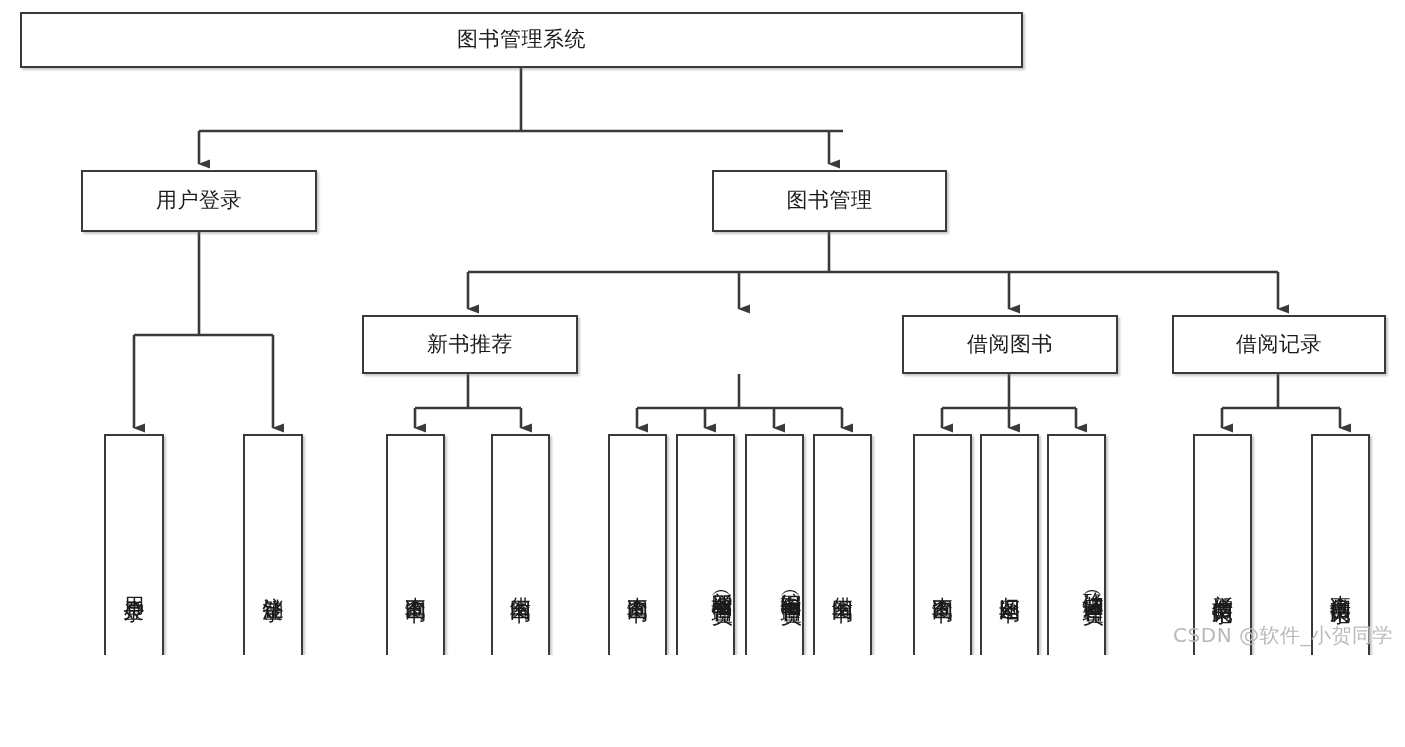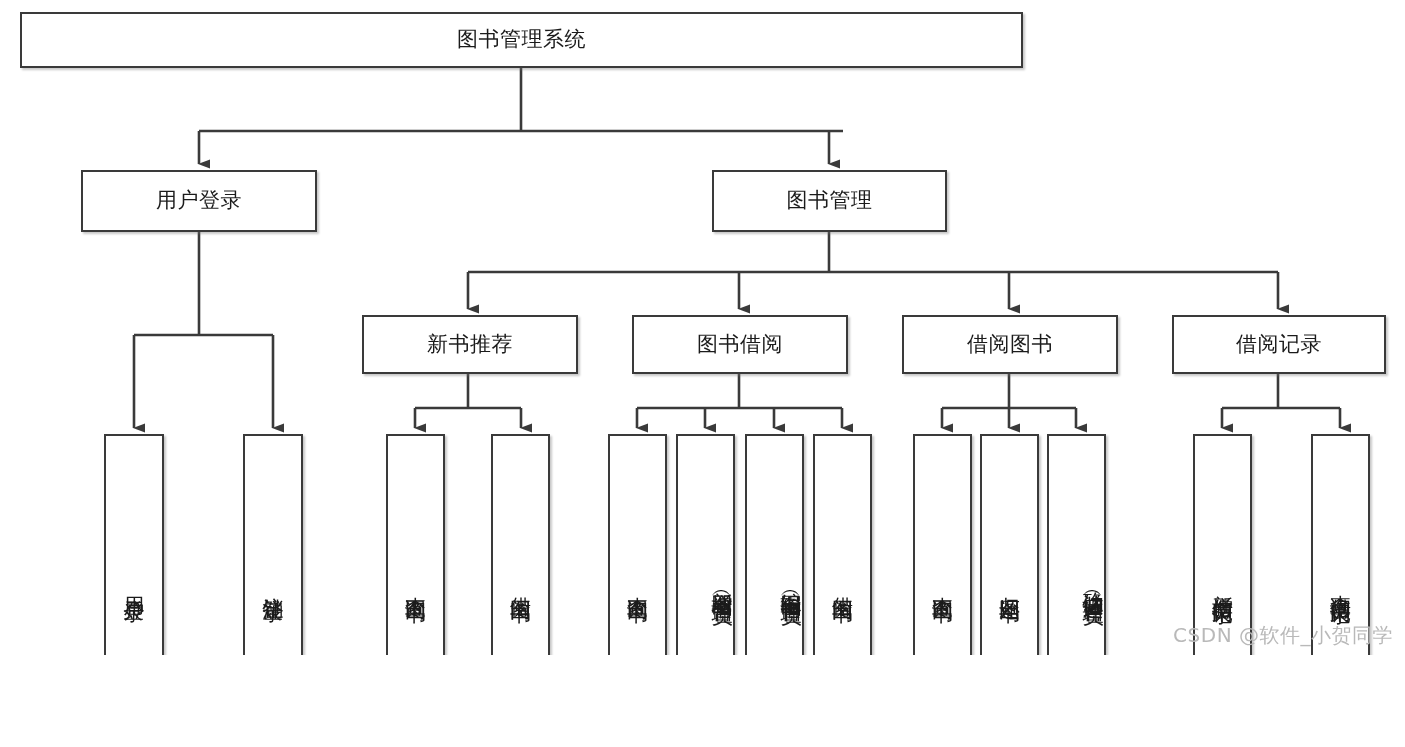--- a/index.html
+++ b/index.html
@@ -133,23 +133,20 @@
   <div class="node horiz" style="left:81px; top:170px; width:236px; height:62px;">
     <span class="lbl">用户登录</span>
   </div>
   <div class="node horiz" style="left:712px; top:170px; width:235px; height:62px;">
     <span class="lbl">图书管理</span>
   </div>
 
   <div class="node horiz" style="left:362px; top:315px; width:216px; height:59px;">
     <span class="lbl">新书推荐</span>
   </div>
-  <div class="node horiz" style="left:632px; top:315px; width:216px; height:59px;">
-    <span class="lbl">图书借阅</span>
-  </div>
   <div class="node horiz" style="left:902px; top:315px; width:216px; height:59px;">
     <span class="lbl">借阅图书</span>
   </div>
   <div class="node horiz" style="left:1172px; top:315px; width:214px; height:59px;">
     <span class="lbl">借阅记录</span>
   </div>
 
   <div class="node vert centered" style="left:104px; top:434px; width:60px; height:300px;">
     <span class="lbl">用户登录</span>
   </div>

